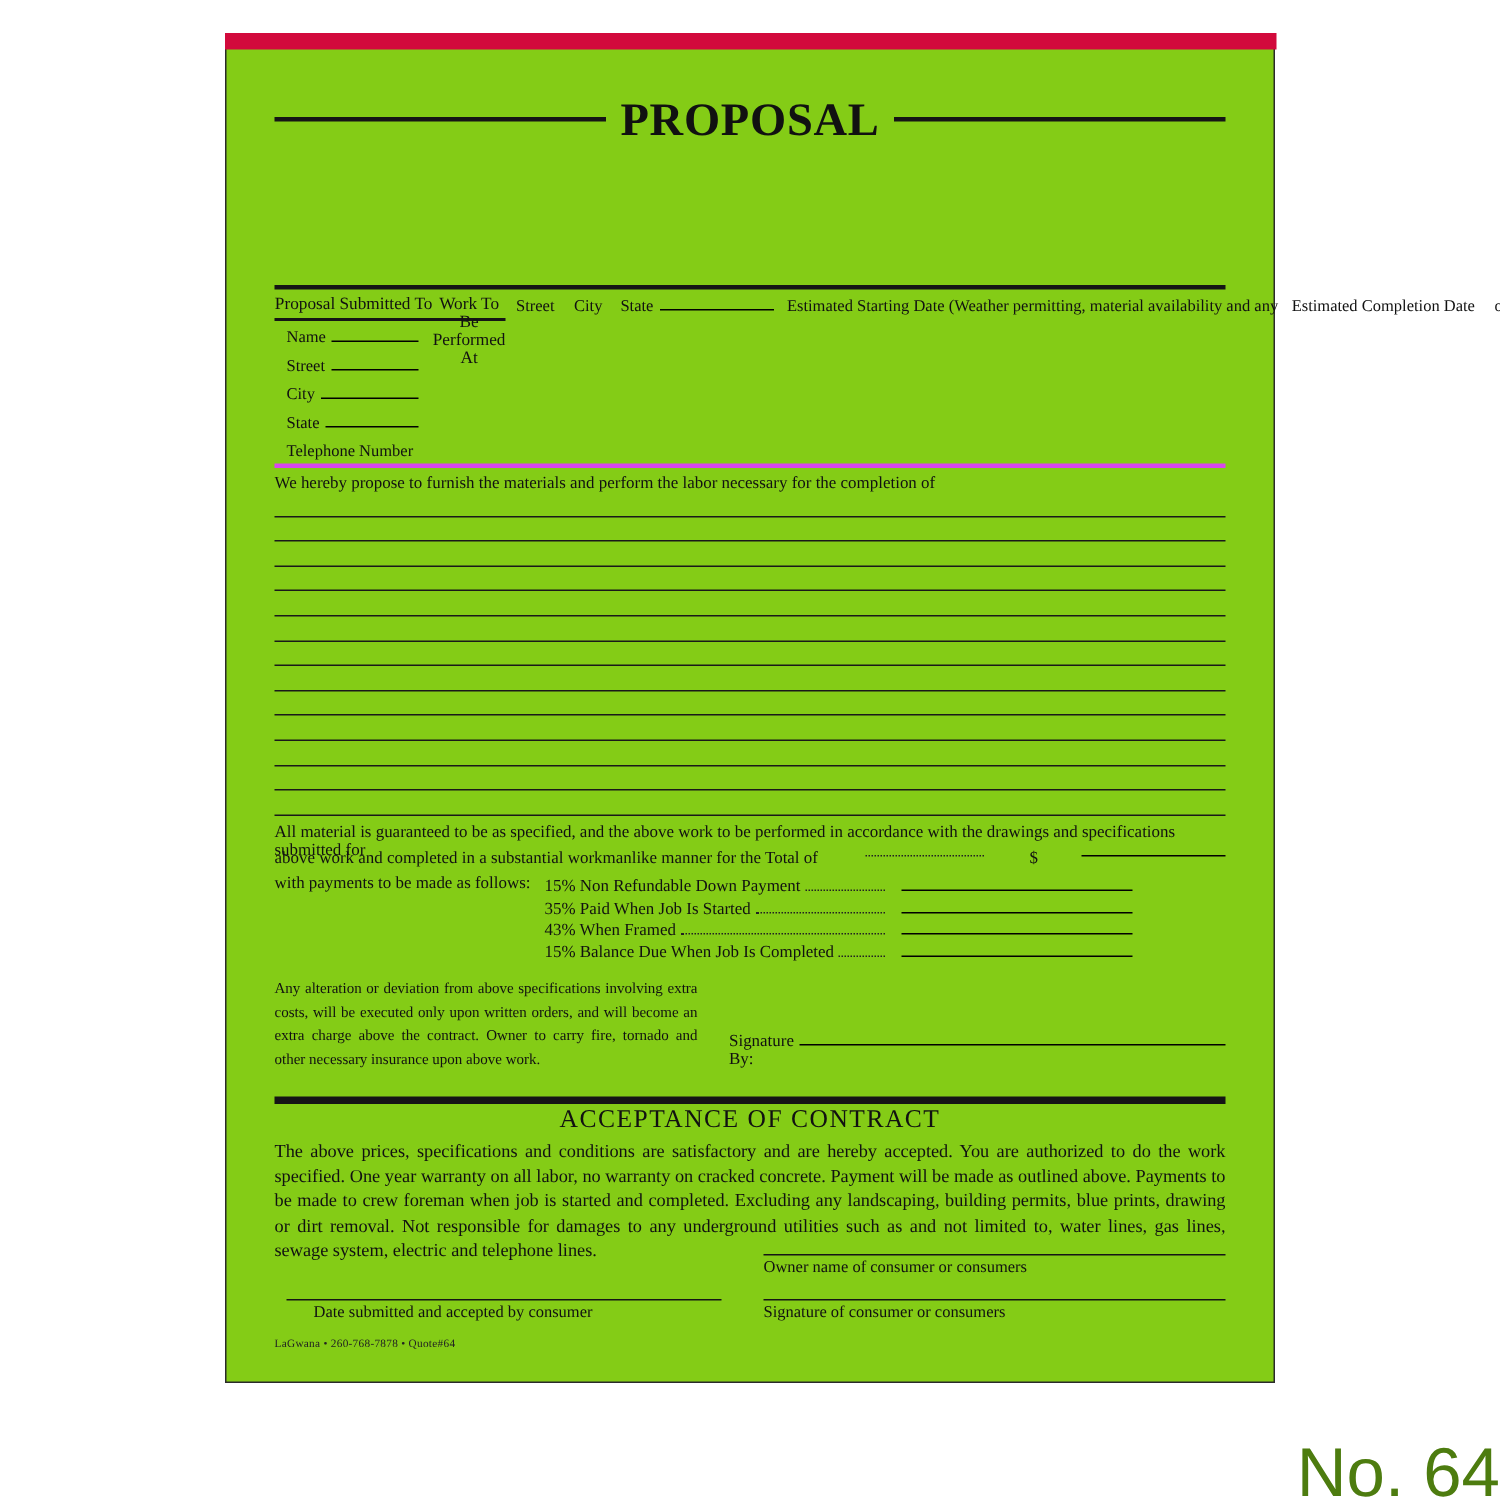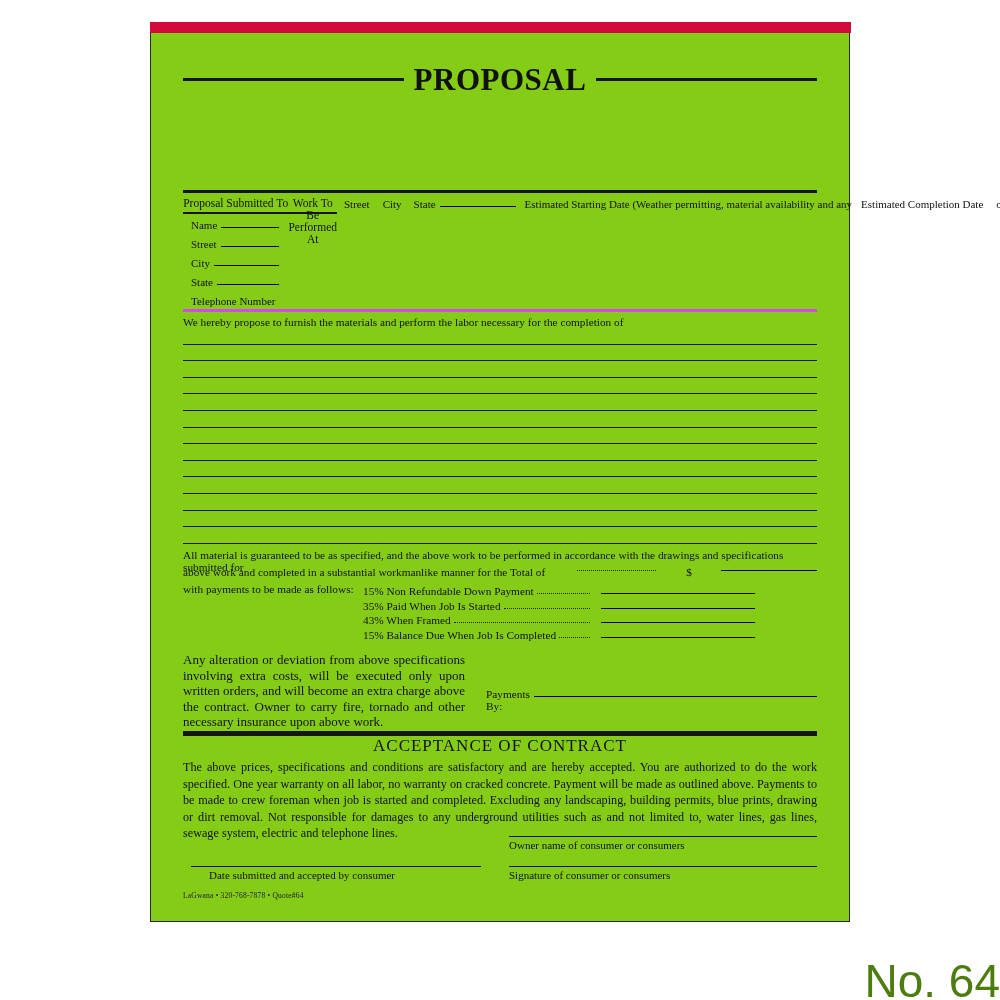--- a/index.html
+++ b/index.html
@@ -36,21 +36,21 @@
   .total-uline{width:96px;}
   .pay-section{display:flex;align-items:flex-start;margin-top:2px;}
   .pay-intro{width:180px;padding-top:1px;}
   .pay-rows{width:392px;}
   .pay-row{display:flex;align-items:flex-end;height:14.8px;}
   .pay-wrap{width:228px;display:flex;align-items:flex-end;}
   .pay-text{white-space:nowrap;}
   .pay-uline{width:154px;margin-left:10px;border-bottom:1.2px solid #000;margin-bottom:3px;}
   
   .alt-section{position:absolute;top:630px;left:32px;right:32px;height:80px;}
-  .alt-para{width:282px;text-align:justify;font-size:13px;line-height:15.5px;}
+  .alt-para{width:282px;text-align:justify;font-size:10px;line-height:15.5px;}
   .sig-block{position:absolute;left:303px;right:0;top:32px;font-size:11.3px;}
   .sig-row{display:flex;align-items:flex-end;height:16px;}
   
   .acc-bar{position:absolute;top:709px;left:32px;right:32px;height:4.5px;background:#151515;}
   .acc-heading{position:absolute;top:714px;left:0;right:0;text-align:center;font-size:17px;letter-spacing:1px;}
   .acc-body{position:absolute;top:737px;left:32px;right:32px;font-size:12.2px;line-height:16.6px;text-align:justify;}
   
   .signoff{position:absolute;top:806px;left:32px;right:32px;height:80px;font-size:11px;}
   .so-line{border-top:1.3px solid #151515;position:absolute;}
   .pn-line{left:326px;right:0;top:8px;}
@@ -183,36 +183,36 @@
           <span class="pay-uline"></span>
         </div>
       </div>
     </div>
   </div>
 
   <div class="alt-section">
     <div class="alt-para">Any alteration or deviation from above specifications involving extra costs, will be executed only upon written orders, and will become an extra charge above the contract. Owner to carry fire, tornado and other necessary insurance upon above work.</div>
     <div class="sig-block">
       <div class="sig-row">
-        <span>Payments</span>
+        <span>Signature</span>
         <span class="fl"></span>
       </div>
       <div>By:</div>
     </div>
   </div>
 
   <div class="acc-bar"></div>
   <div class="acc-heading">ACCEPTANCE OF CONTRACT</div>
   <div class="acc-body">The above prices, specifications and conditions are satisfactory and are hereby accepted. You are authorized to do the work specified. One year warranty on all labor, no warranty on cracked concrete. Payment will be made as outlined above. Payments to be made to crew foreman when job is started and completed. Excluding any landscaping, building permits, blue prints, drawing or dirt removal. Not responsible for damages to any underground utilities such as and not limited to, water lines, gas lines, sewage system, electric and telephone lines.</div>
 
   <div class="signoff">
     <div class="so-line pn-line"></div>
     <div class="pn-label">Owner name of consumer or consumers</div>
     <div class="so-line date-line"></div>
     <div class="date-label">Date submitted and accepted by consumer</div>
     <div class="so-line sig-line"></div>
     <div class="sig-label">Signature of consumer or consumers</div>
   </div>
 
-  <div class="footer-note">LaGwana • 320-768-7878 • Quote#64</div>
+  <div class="footer-note">LaGwana • 260-768-7878 • Quote#64</div>
 </div>
 
 <div class="page-number">No. 64</div>
 
 </body></html>

